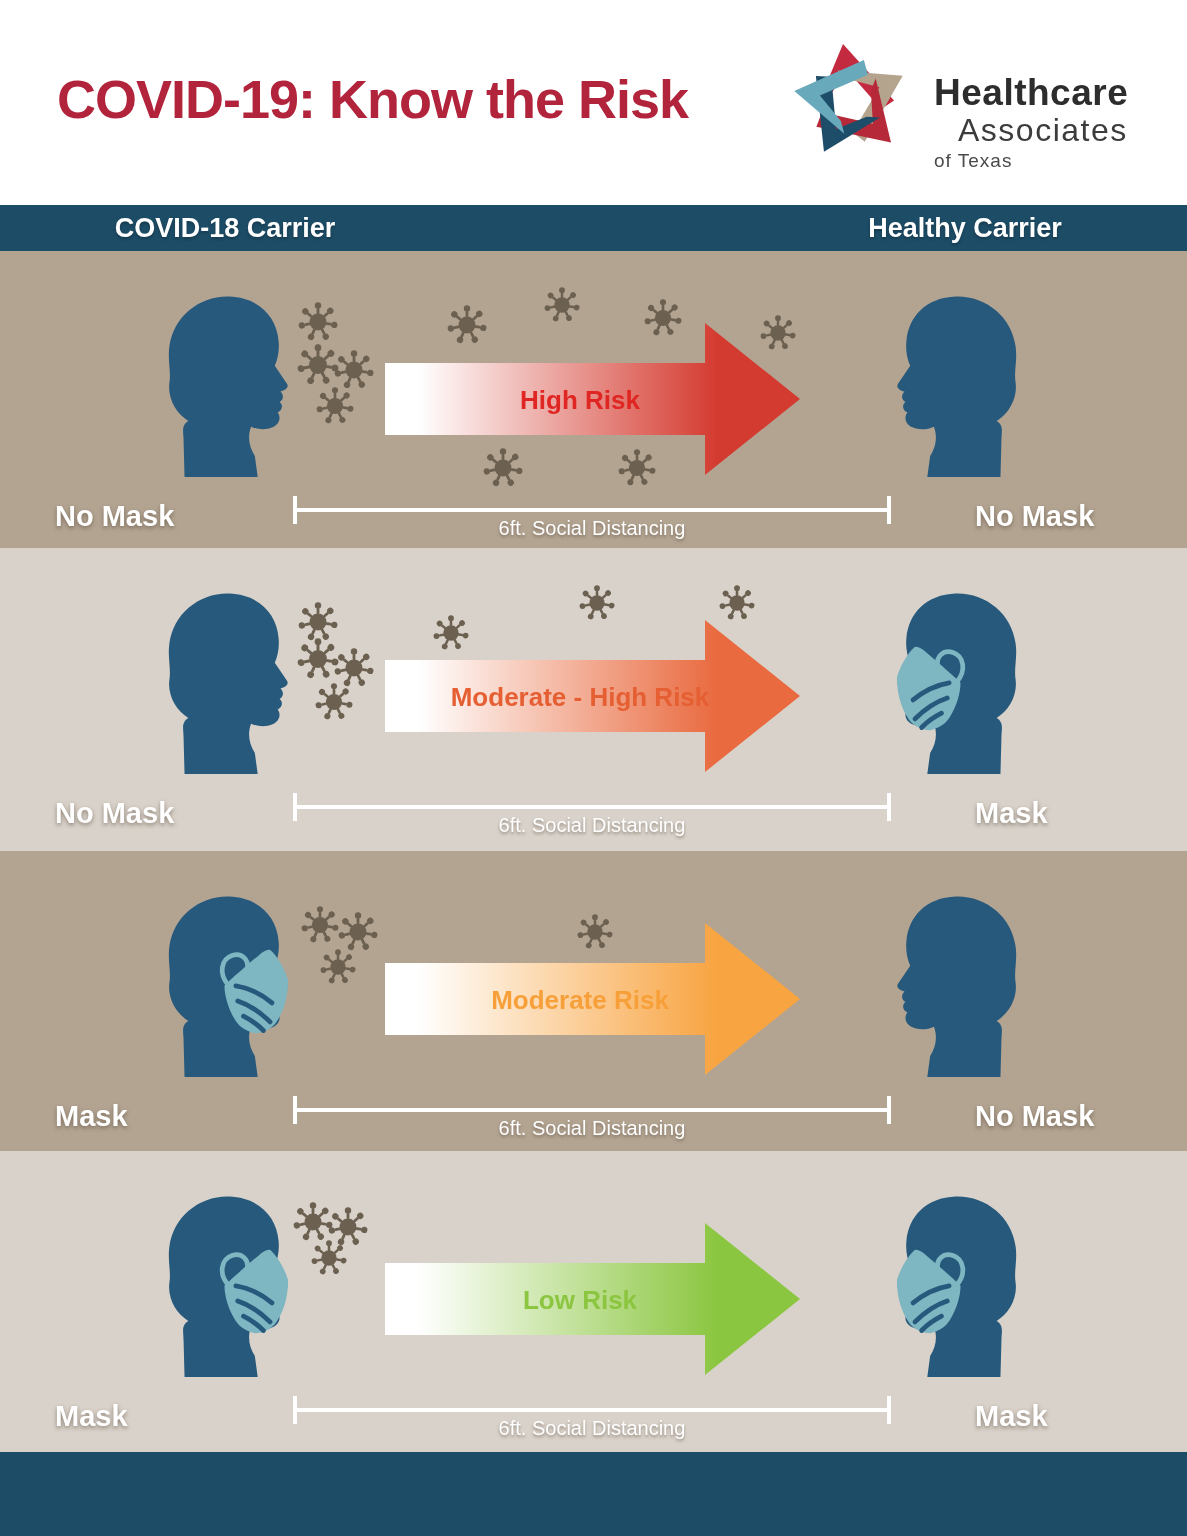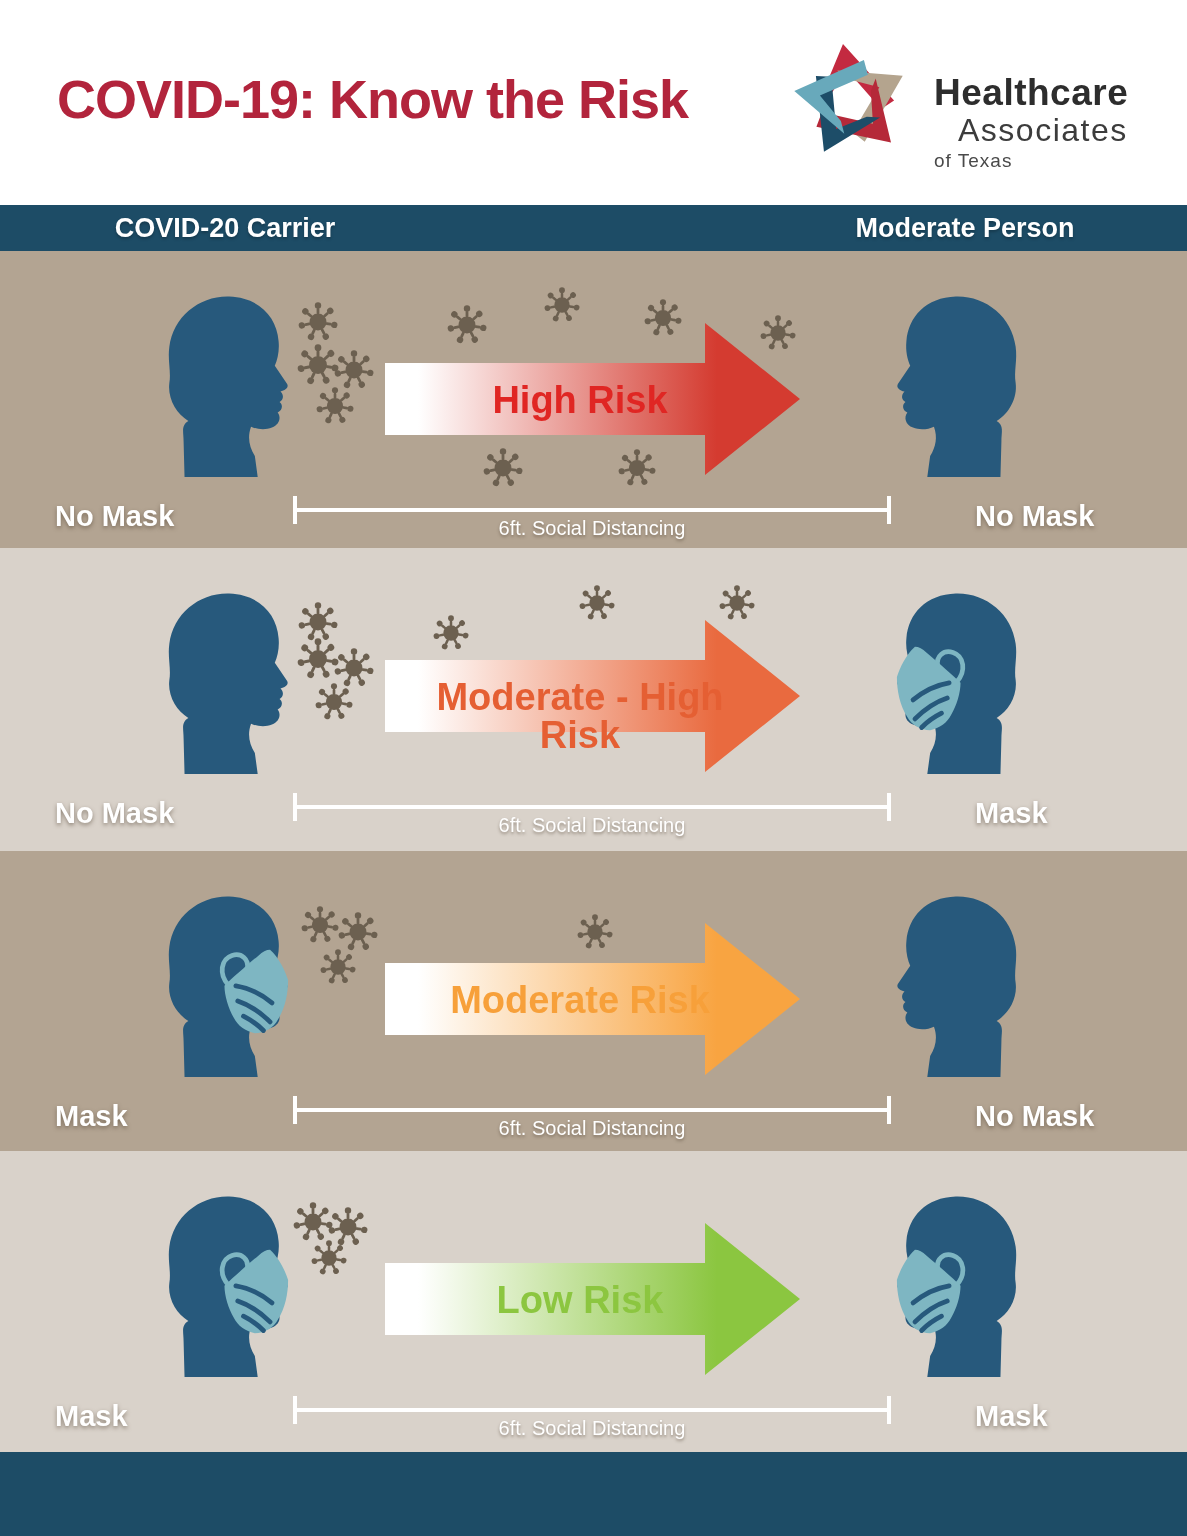--- a/index.html
+++ b/index.html
@@ -25,21 +25,21 @@
   
   .row{position:relative;width:1187px;height:300px;overflow:hidden;}
   .row-0{height:297px;} .row-1{height:303px;} .row-3{height:301px;padding-left:37px;}
   .bg-tan{background:#b3a492;} .bg-light{background:#d9d2ca;}
   .particles{position:absolute;left:0;top:0;width:1187px;height:300px;}
   .head{position:absolute;top:36px;width:143px;height:190px;}
   .head-left{left:152px;} .head-right{left:890px;}
   .head .mask-use{display:none;} .head.masked .mask-use{display:inline;}
   .arrow{position:absolute;left:385px;top:68px;width:415px;height:160px;}
   .risk-label{position:absolute;left:400px;top:130px;width:360px;height:38px;line-height:38px;
-              text-align:center;font-size:38px;font-weight:bold;color:var(--risk,#e02623);}
+              text-align:center;font-size:26px;font-weight:bold;color:var(--risk,#e02623);}
   .mask-label{position:absolute;top:245px;height:40px;line-height:40px;text-align:left;
               font-size:29px;font-weight:bold;color:#fff;
               text-shadow:0 2px 4px rgba(80,65,50,.55);}
   .mask-label.left{left:55px;width:165px;}
   .mask-label.right{left:975px;width:170px;}
   .distline{position:absolute;left:295px;top:257px;width:594px;height:4px;background:#fff;}
   .distline::before,.distline::after{content:"";position:absolute;top:-12px;width:4px;height:28px;background:#fff;}
   .distline::before{left:-2px;} .distline::after{right:-2px;}
   .disttext{position:absolute;left:295px;top:266px;width:594px;text-align:center;
             font-size:20px;color:#fff;text-shadow:0 2px 3px rgba(80,65,50,.5);}
@@ -111,22 +111,22 @@
       </svg>
       <div class="logo-text">
         <div class="logo-l1">Healthcare</div>
         <div class="logo-l2">Associates</div>
         <div class="logo-l3">of Texas</div>
       </div>
     </div>
   </header>
 
   <div class="colbar">
-    <div class="col col-left">COVID-20 Carrier</div>
-    <div class="col col-right">Moderate Person</div>
+    <div class="col col-left">COVID-18 Carrier</div>
+    <div class="col col-right">Healthy Carrier</div>
   </div>
 
   <section class="row row-0 bg-tan" style="position: absolute; left: 0px; top: 251px; --risk: #e02623;">
     <svg class="particles" viewBox="0 0 1187 300" preserveAspectRatio="none">
         <use href="#virus-shape" transform="translate(318 71) scale(1)"></use>
         <use href="#virus-shape" transform="translate(318 114) scale(1.05)"></use>
         <use href="#virus-shape" transform="translate(354 119) scale(1)"></use>
         <use href="#virus-shape" transform="translate(335 155) scale(0.95)"></use>
         <use href="#virus-shape" transform="translate(467 74) scale(1)"></use>
         <use href="#virus-shape" transform="translate(562 54) scale(0.9)"></use>

